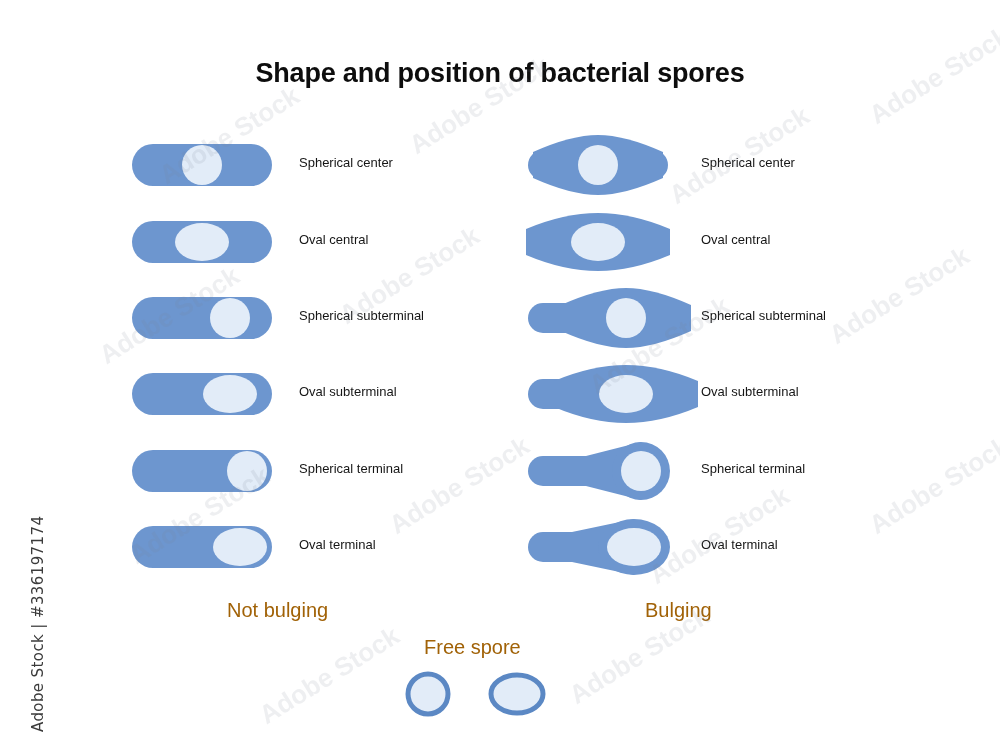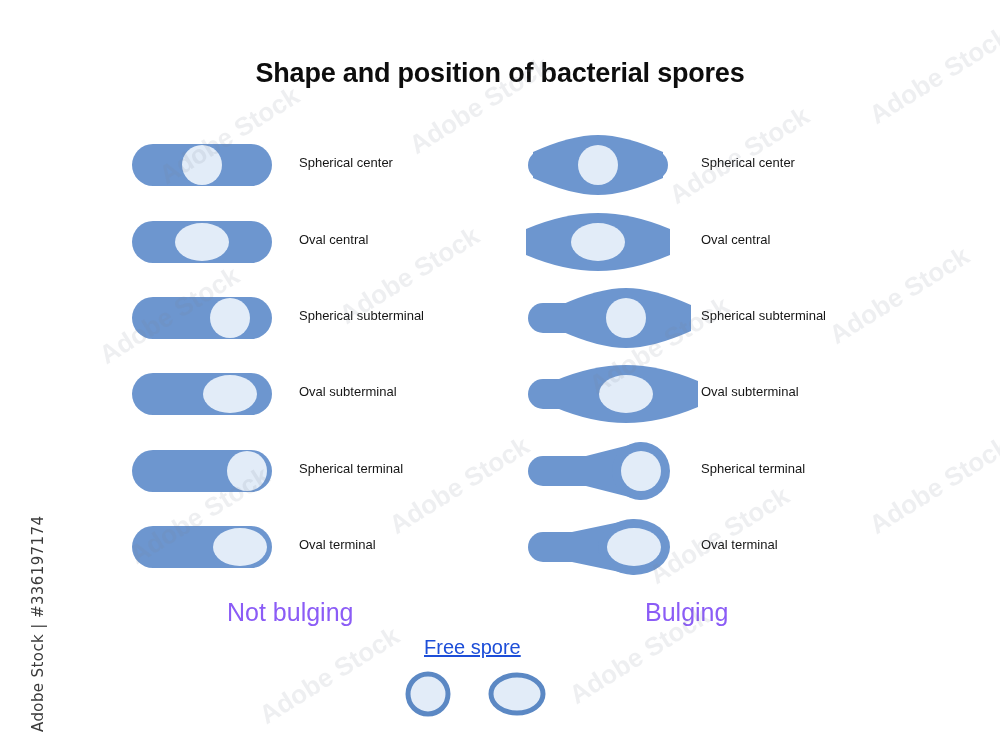--- a/index.html
+++ b/index.html
@@ -34,32 +34,31 @@
   }
   .row-label {
     position: absolute;
     font-size: 13px;
     color: #161616;
     white-space: nowrap;
     line-height: 1;
   }
   .col-heading {
     position: absolute;
-    font-size: 25px;
-    color: #8b5cf6;
+    font-size: 20px;
+    color: #a16207;
     white-space: nowrap;
     line-height: 1;
   }
   .free-heading {
     position: absolute;
     font-size: 20px;
-    color: #1d4ed8;
+    color: #a16207;
     white-space: nowrap;
     line-height: 1;
-    text-decoration: underline;
   }
   svg.cell {
     position: absolute;
     overflow: visible;
   }
   svg.freespore {
     position: absolute;
     overflow: visible;
   }
   .watermark {

